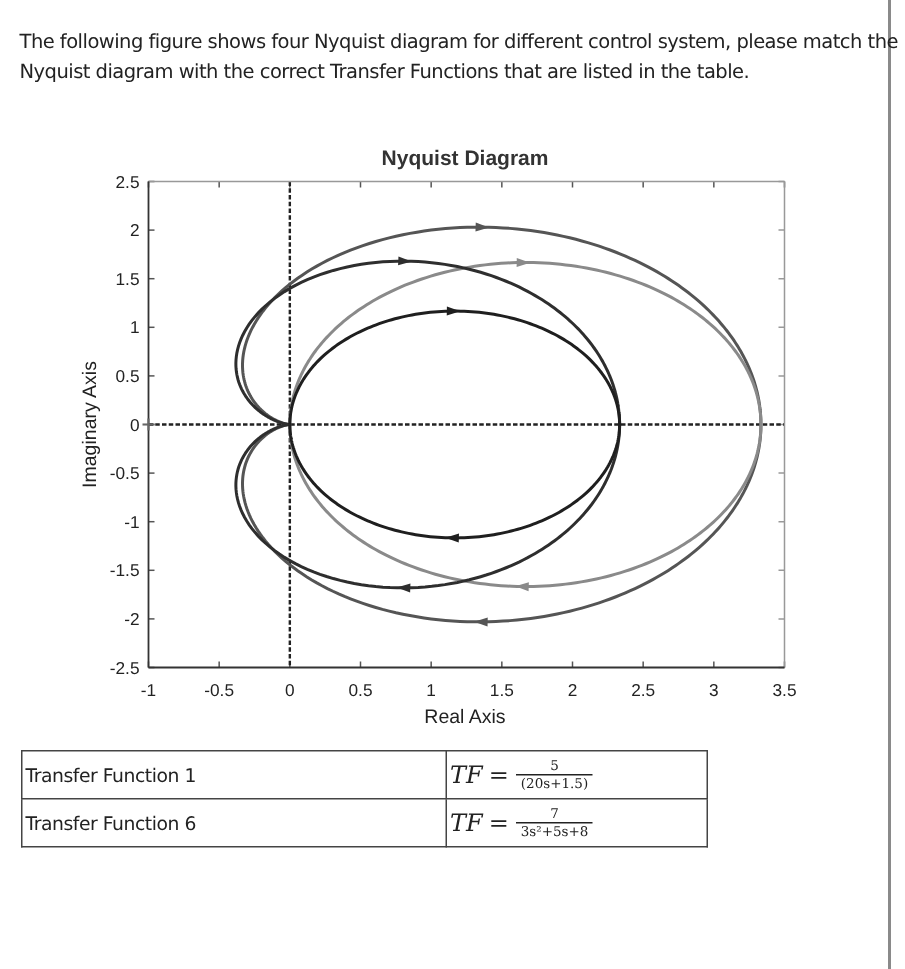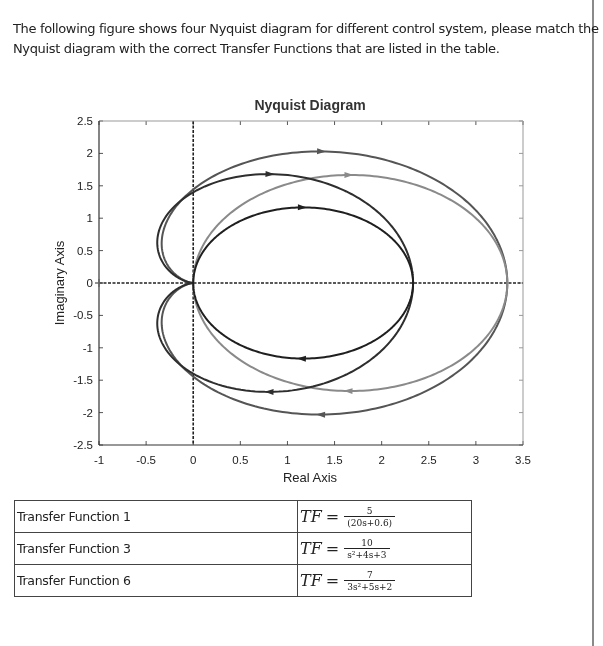--- a/index.html
+++ b/index.html
@@ -135,45 +135,32 @@
 <table class="tf">
   <tbody>
     <tr>
       <td class="name">Transfer Function 1</td>
       <td>
           <div class="eq">
             <span class="lhs">TF</span>
             <span class="eqs">=</span>
             <span class="frac">
               <span class="num">5</span>
-              <span class="den">(20s+0.6)</span>
-            </span>
-          </div>
-        </td>
-    </tr>
-    <tr>
-      <td class="name">Transfer Function 3</td>
-      <td>
-          <div class="eq">
-            <span class="lhs">TF</span>
-            <span class="eqs">=</span>
-            <span class="frac">
-              <span class="num">10</span>
-              <span class="den">s²+4s+3</span>
+              <span class="den">(20s+1.5)</span>
             </span>
           </div>
         </td>
     </tr>
     <tr>
       <td class="name">Transfer Function 6</td>
       <td>
           <div class="eq">
             <span class="lhs">TF</span>
             <span class="eqs">=</span>
             <span class="frac">
               <span class="num">7</span>
-              <span class="den">3s²+5s+2</span>
+              <span class="den">3s²+5s+8</span>
             </span>
           </div>
         </td>
     </tr>
   </tbody>
 </table>
 
 </body></html>

